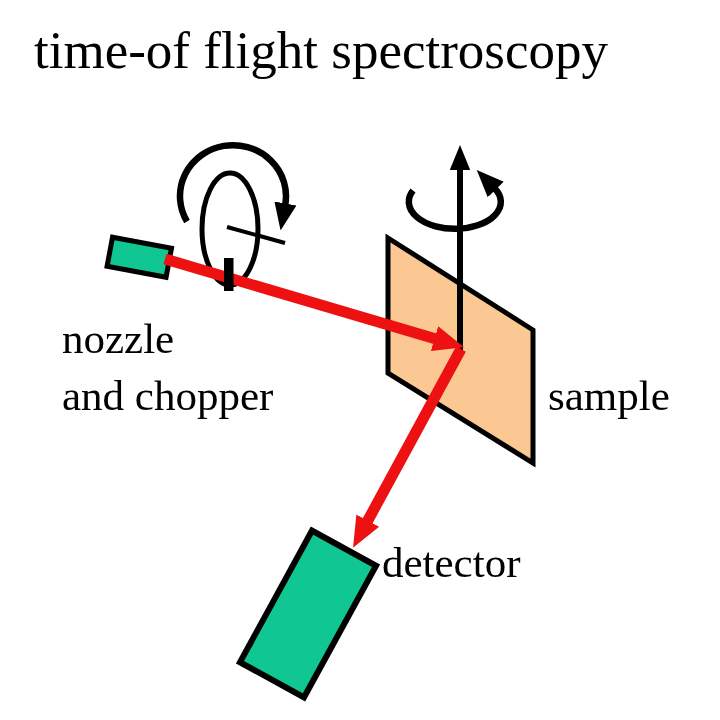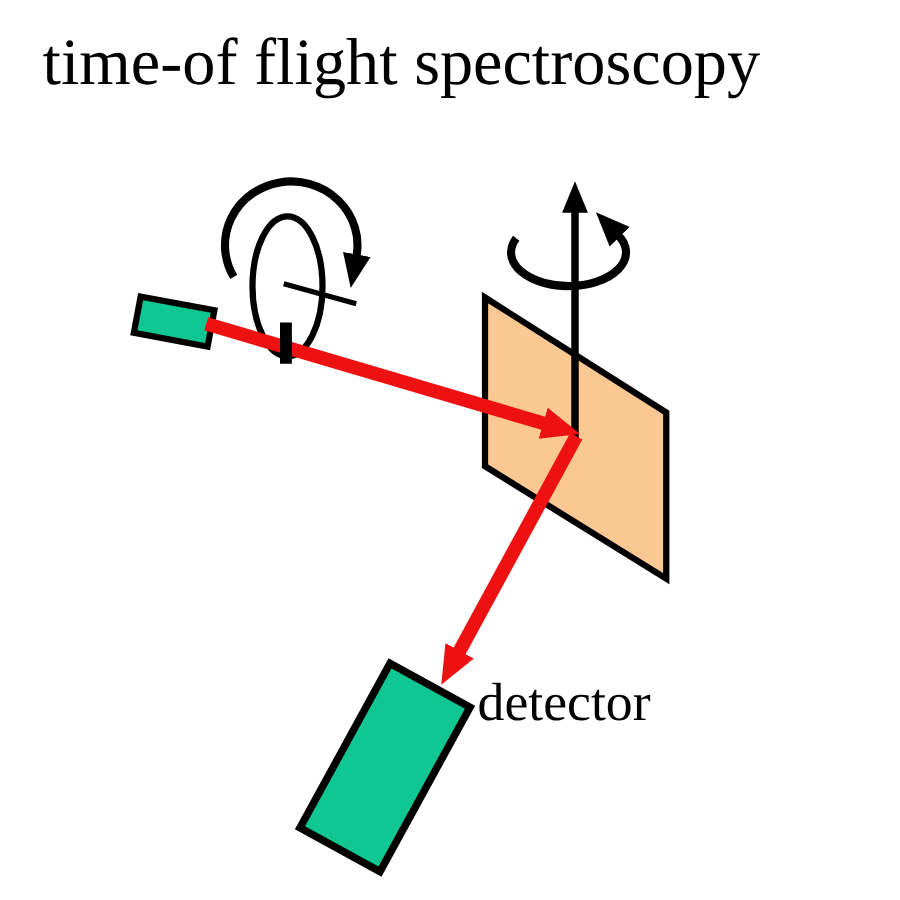--- a/index.html
+++ b/index.html
@@ -66,17 +66,22 @@
 
     <rect x="271.5" y="539" width="73" height="150" transform="rotate(28.7 308 614)" stroke-width="6" fill="#10C794" stroke="#000000"></rect>
 
     <line x1="165" y1="259" x2="436" y2="339" stroke-width="11" marker-end="url(#ah-red)" stroke="#EE1111"></line>
 
     <line x1="461" y1="349" x2="367" y2="522" stroke-width="11" marker-end="url(#ah-red)" stroke="#EE1111"></line>
 
     <rect x="224" y="258" width="9.5" height="33" fill="#000000"></rect>
   </svg>
 
+  <div id="label-nozzle" class="diagram-label">
+    <div>nozzle</div>
+    <div>and chopper</div>
+  </div>
 
+  <div id="label-sample" class="diagram-label">sample</div>
 
   <div id="label-detector" class="diagram-label">detector</div>
 
 </div>
 
 </body></html>

